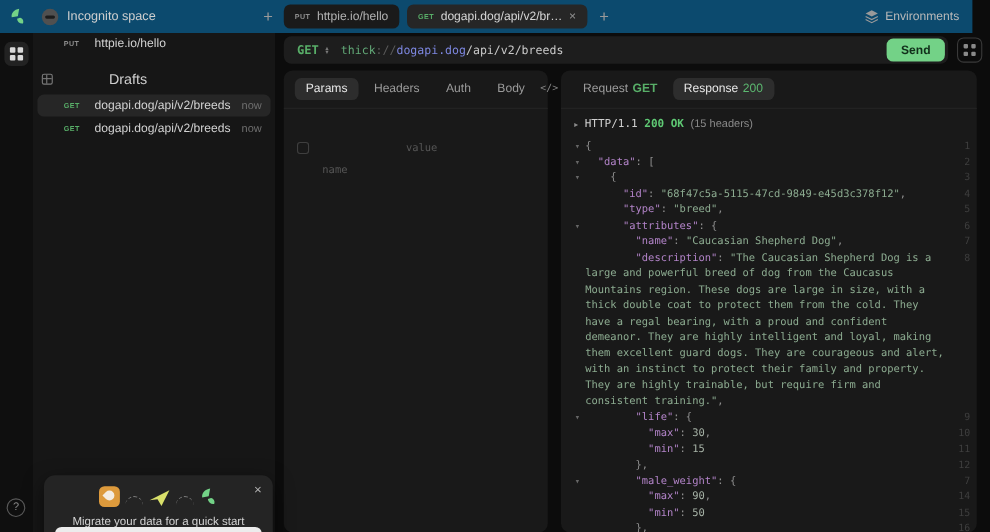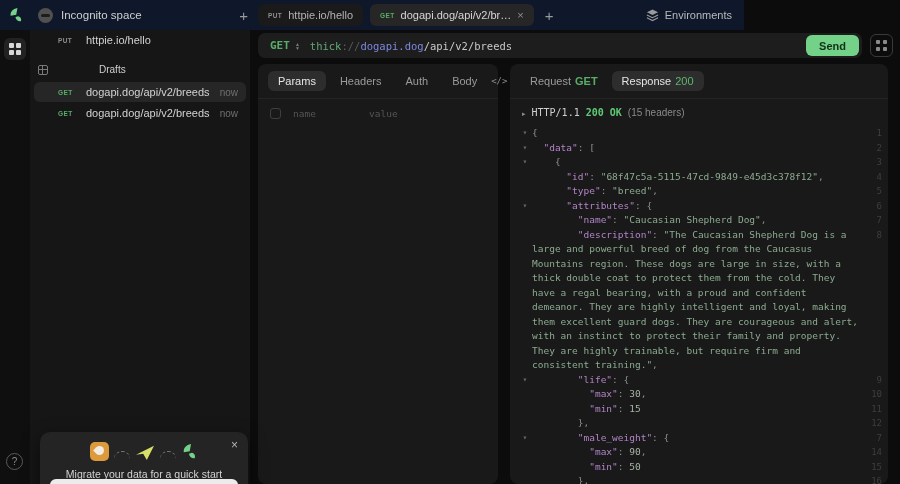--- a/index.html
+++ b/index.html
@@ -1,21 +1,21 @@
 <!DOCTYPE html>
 <html><head>
 <meta charset="utf-8">
 <style>
   * { margin:0; padding:0; box-sizing:border-box; }
   html,body { background:#000; }
   .viewport{ position:relative; width:900px; height:484px; overflow:hidden;
     background:#0c0c0c; font-family:"Liberation Sans", sans-serif; color:#cfcfcf; }
 
   
-  .topbar{ position:absolute; left:0; top:0; width:744px; height:30px; background:#0f172a; }
+  .topbar{ position:absolute; left:0; top:0; width:884px; height:30px; background:#0c4a6e; }
   .logo{ position:absolute; left:8px; top:7px; width:16px; height:16px; }
   .space-group{ position:absolute; left:38px; top:0; width:210px; height:30px; display:flex; align-items:center; gap:8px; }
   .incog-icon{ width:15px; height:15px; border-radius:50%; background:#505050; position:relative; flex:none; }
   .incog-icon::after{ content:""; position:absolute; left:3px; top:6px; width:9px; height:3px; background:#1c1c1c; border-radius:2px; }
   .space-label{ font-size:11.5px; color:#cfcfcf; }
   .plus-btn{ margin-left:auto; color:#9a9a9a; font-size:15px; line-height:15px; cursor:default; }
   .tabstrip{ position:absolute; left:258px; top:4px; display:flex; align-items:center; gap:7px; }
   .tab{ height:22px; display:flex; align-items:center; gap:6px; padding:0 10px; border-radius:6px; font-size:11px; }
   .tab.inactive{ background:#1a1a1a; }
   .tab.active{ background:#262626; }
@@ -42,21 +42,21 @@
   .ws-icon{ width:13px; height:13px; background:#2fae57; border-radius:3px; position:relative; flex:none; }
   .ws-icon::after{ content:""; position:absolute; left:4px; top:3px; width:2.5px; height:7px; background:#eafff2; border-radius:1px; }
   .ws-name{ font-size:11.5px; color:#e0e0e0; }
   .req-row{ display:flex; align-items:center; gap:8px; padding:4px 8px 4px 28px; }
   .req-meth{ font-size:6.5px; font-weight:700; letter-spacing:.4px; width:20px; flex:none; }
   .req-label{ font-size:11px; color:#d2d2d2; }
   .drafts-head{ display:flex; align-items:center; gap:7px; padding:14px 8px 6px 8px; }
   .drafts-icon{ width:10px; height:10px; border:1.2px solid #7a7a7a; border-radius:2px; position:relative; flex:none; }
   .drafts-icon::before{ content:""; position:absolute; left:0; right:0; top:3.4px; height:1px; background:#7a7a7a; }
   .drafts-icon::after{ content:""; position:absolute; top:0; bottom:0; left:3.4px; width:1px; background:#7a7a7a; }
-  .drafts-label{ font-size:10px; color:#cfcfcf;padding-left:44px; }
+  .drafts-label{ font-size:13px; color:#cfcfcf;padding-left:44px; }
   .draft-item{ display:flex; align-items:center; gap:8px; margin:1px 4px; padding:4px 8px 4px 24px; border-radius:6px; }
   .draft-item.selected{ background:#262626; }
   .draft-meta{ margin-left:auto; font-size:10px; color:#6f6f6f; }
 
   
   .url-bar{ position:absolute; left:258px; top:33px; width:604px; height:25px; background:#1d1d1d; border-radius:7px;
     display:flex; align-items:center; padding:0 3px 0 12px; }
   .url-method{ font-size:11px; font-weight:700; color:#58ae68; font-family:"DejaVu Sans Mono", monospace; }
   .method-caret{ display:flex; flex-direction:column; margin:0 10px 0 5px; color:#7a7a7a; }
   .method-caret span{ font-size:5px; line-height:4px; }
@@ -75,21 +75,21 @@
   .card-tabs{ display:flex; align-items:center; gap:4px; padding:7px 10px; border-bottom:1px solid #242424; }
   .ptab{ font-size:11px; color:#9b9b9b; padding:4px 10px; border-radius:6px; white-space:nowrap; }
   .ptab.active{ background:#2d2d2d; color:#e6e6e6; }
   .ptab .count{ color:#5cb870; margin-left:4px; }
   .ptab .rmeth{ color:#58ae68; margin-left:4px; font-weight:600; }
   .codeslash{ margin-left:auto; font-family:"DejaVu Sans Mono", monospace; font-size:9px; color:#8a8a8a; }
   .params-row{ display:flex; align-items:center; padding:9px 12px; }
   .pchk{ width:11px; height:11px; border:1.3px solid #3f3f3f; border-radius:3px; background:transparent; flex:none; }
   .pinput{ background:transparent; border:none; outline:none; font-family:"DejaVu Sans Mono", monospace; font-size:9.5px; color:#bbb; }
   .pinput::placeholder{ color:#555; }
-  .pinput.name{ width:68px; margin-left:12px; }
+  .pinput.name{ width:68px; margin-left:12px;margin-top:41px; }
   .pinput.value{ width:100px; margin-left:8px; }
 
   
   .status-row{ display:flex; align-items:baseline; gap:6px; padding:8px 12px 2px 12px; }
   .expand-tri{ font-size:7px; color:#8a8a8a; flex:none; }
   .proto{ font-family:"DejaVu Sans Mono", monospace; font-size:10px; color:#d0d0d0; }
   .st-green{ font-family:"DejaVu Sans Mono", monospace; font-size:10px; color:#5fc974; font-weight:700; }
   .hdr-note{ font-size:10px; color:#8a8a8a; }
   .code-area{ padding:6px 6px 0 8px; font-family:"DejaVu Sans Mono", monospace; font-size:9.5px; line-height:14.5px; }
   .code-row{ display:flex; align-items:flex-start; }

